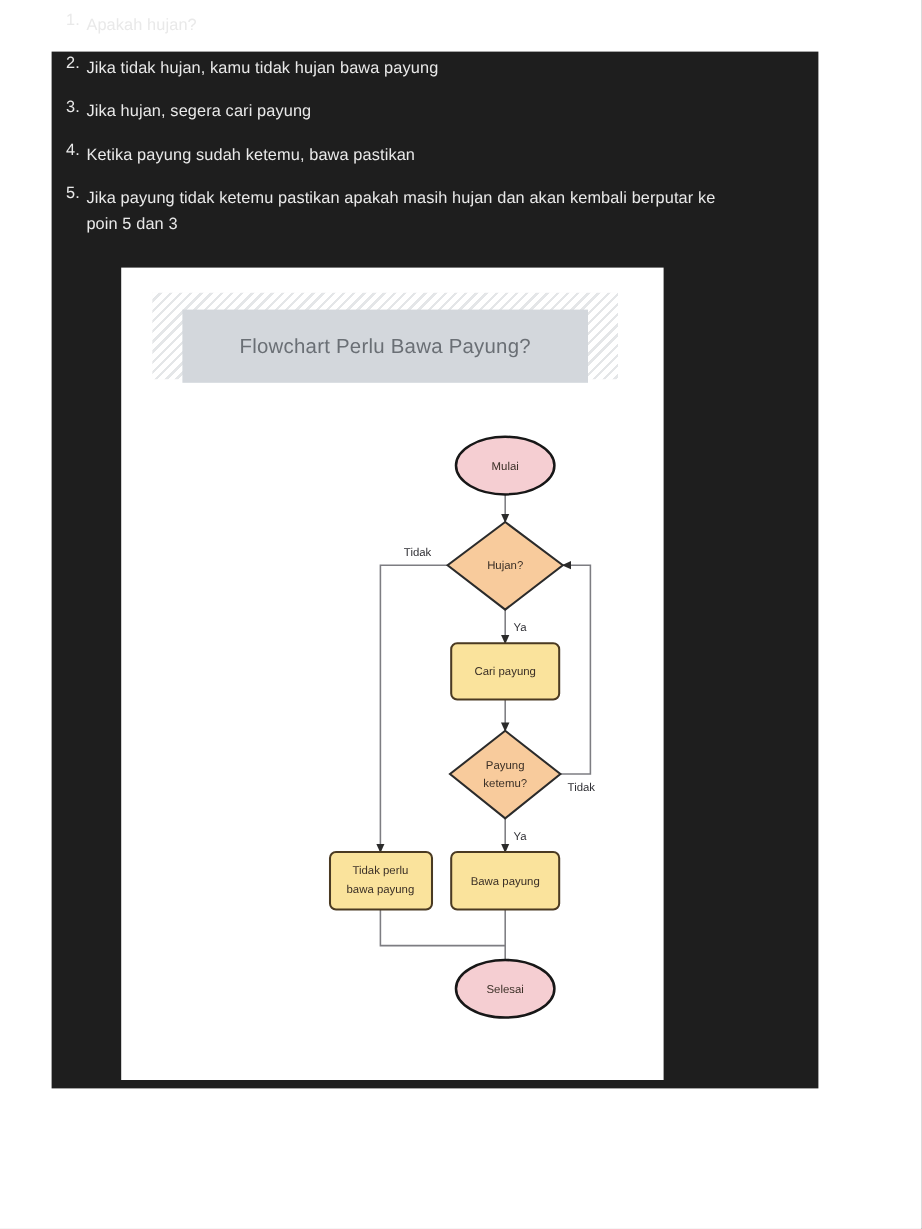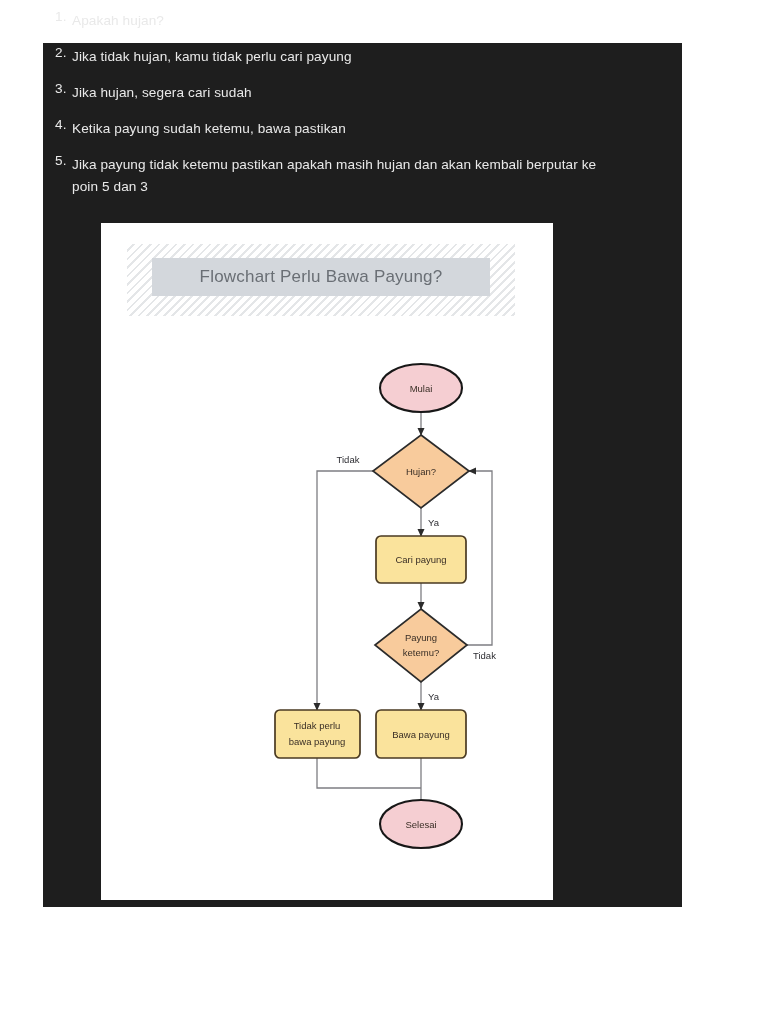--- a/index.html
+++ b/index.html
@@ -73,21 +73,21 @@
         135deg,
         #ffffff 0px, #ffffff 4px,
         #e4e6e8 4px, #e4e6e8 6px
     );
   }
   #title-inner {
     position: absolute;
     left: 25px;
     top: 14px;
     width: 338px;
-    height: 38px;
+    height: 61px;
     background: #d3d7dc;
     display: flex;
     align-items: center;
     justify-content: center;
   }
   #title-text {
     font-size: 17px;
     color: #6a6f75;
     letter-spacing: .2px;
     white-space: nowrap;
@@ -139,25 +139,25 @@
 
 <div id="dark-panel"></div>
 
 <div id="instructions">
   <div class="instr-item">
     <span class="instr-num">1.</span>
     <span class="instr-text">Apakah hujan?</span>
   </div>
   <div class="instr-item">
     <span class="instr-num">2.</span>
-    <span class="instr-text">Jika tidak hujan, kamu tidak perlu cari payung</span>
+    <span class="instr-text">Jika tidak hujan, kamu tidak hujan bawa payung</span>
   </div>
   <div class="instr-item">
     <span class="instr-num">3.</span>
-    <span class="instr-text">Jika hujan, segera cari sudah</span>
+    <span class="instr-text">Jika hujan, segera cari payung</span>
   </div>
   <div class="instr-item">
     <span class="instr-num">4.</span>
     <span class="instr-text">Ketika payung sudah ketemu, bawa pastikan</span>
   </div>
   <div class="instr-item">
     <span class="instr-num">5.</span>
     <span class="instr-text">Jika payung tidak ketemu pastikan apakah masih hujan dan akan kembali berputar ke poin 5 dan 3</span>
   </div>
 </div>

